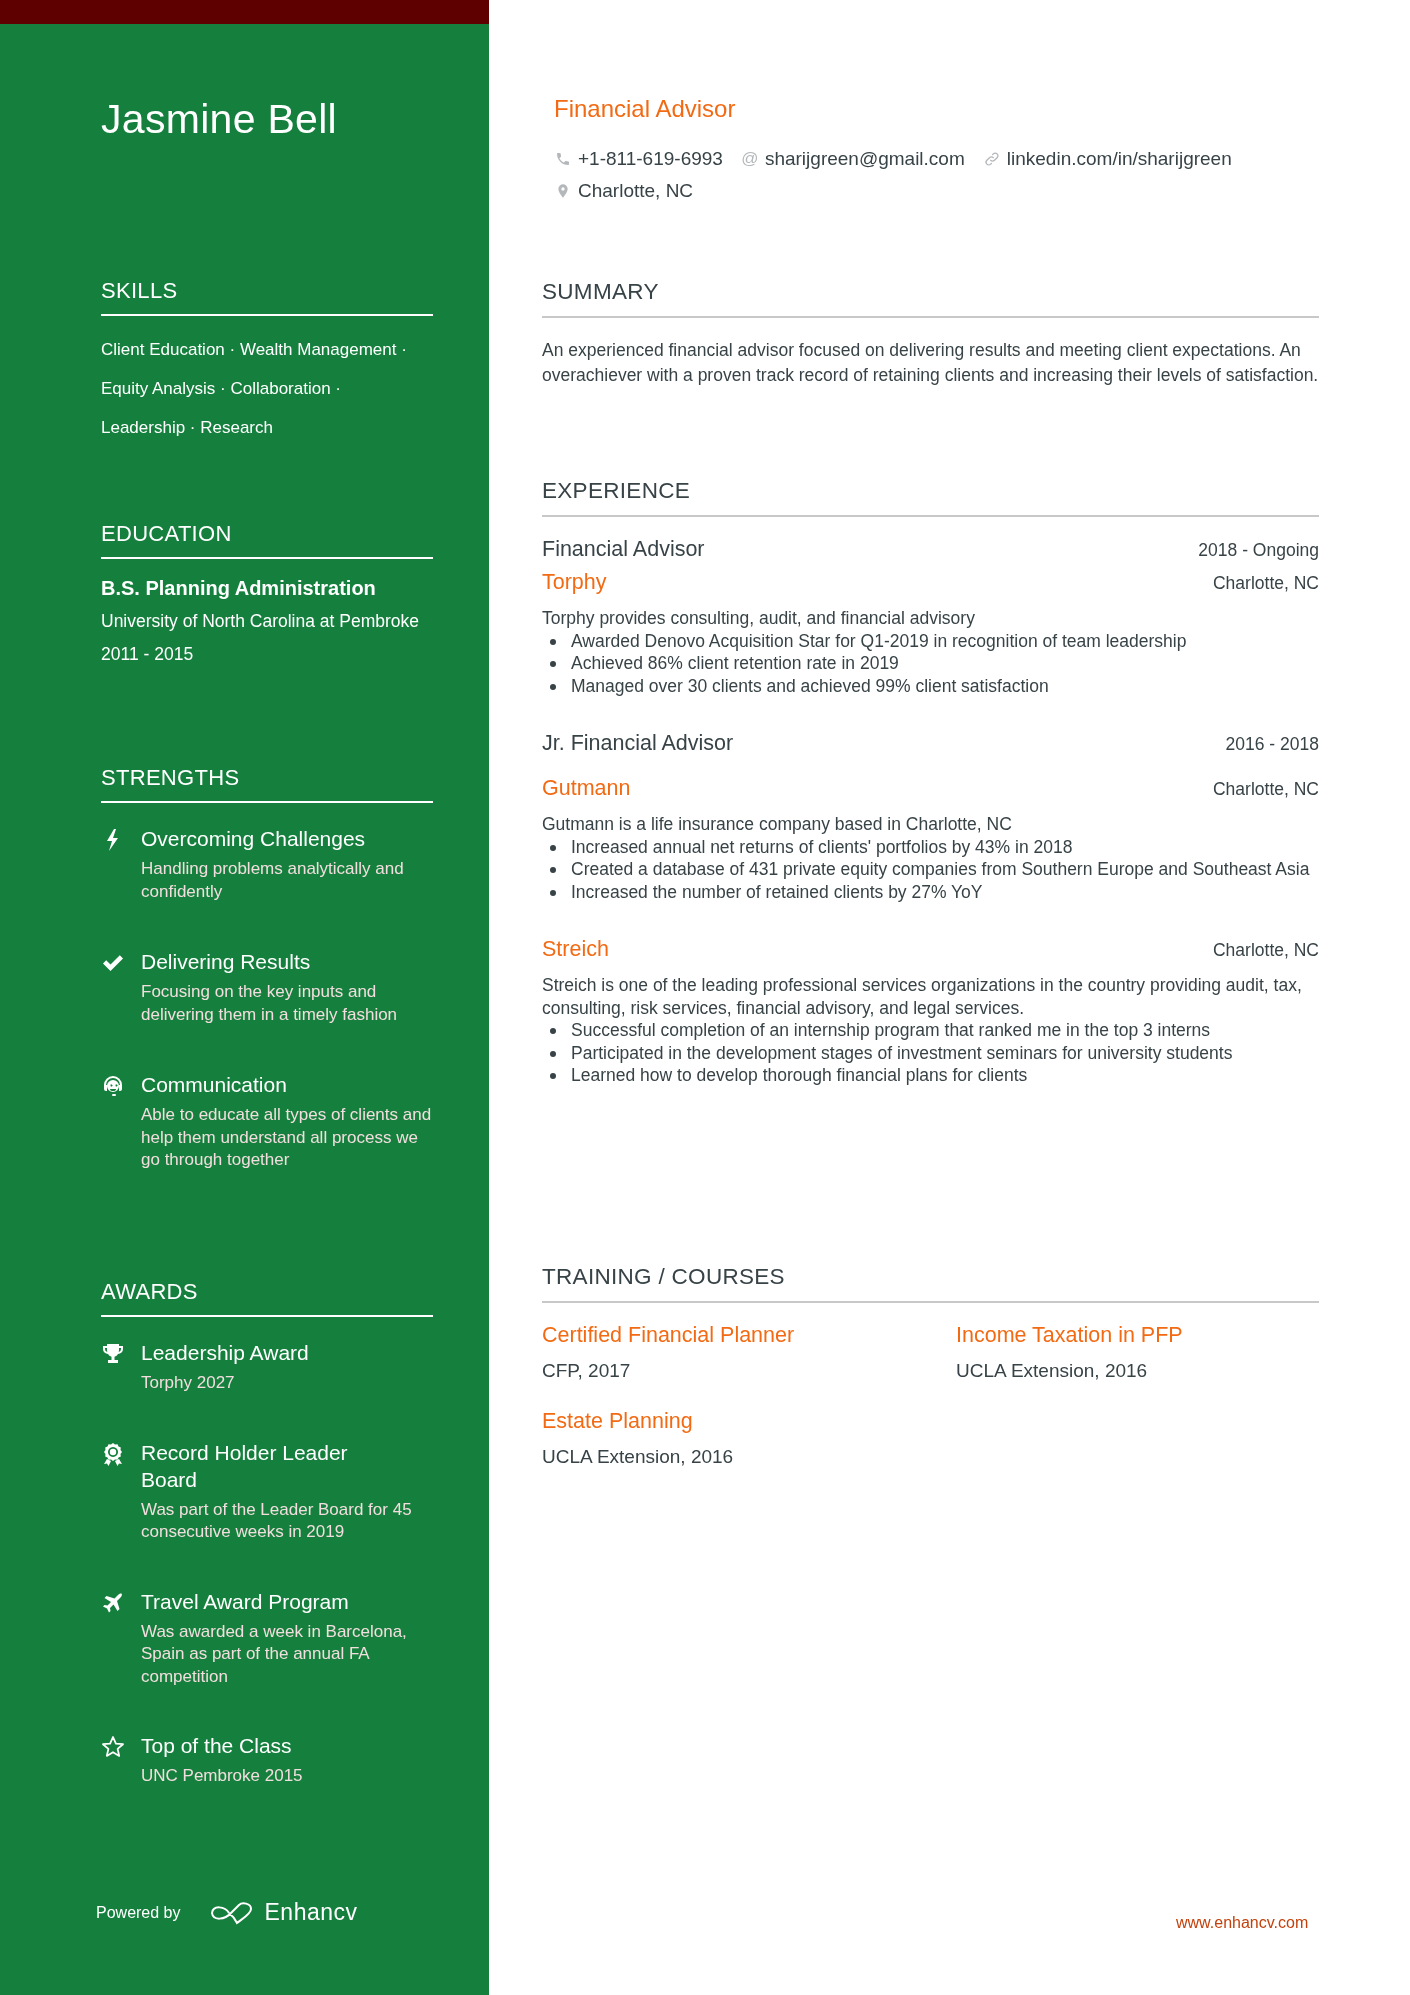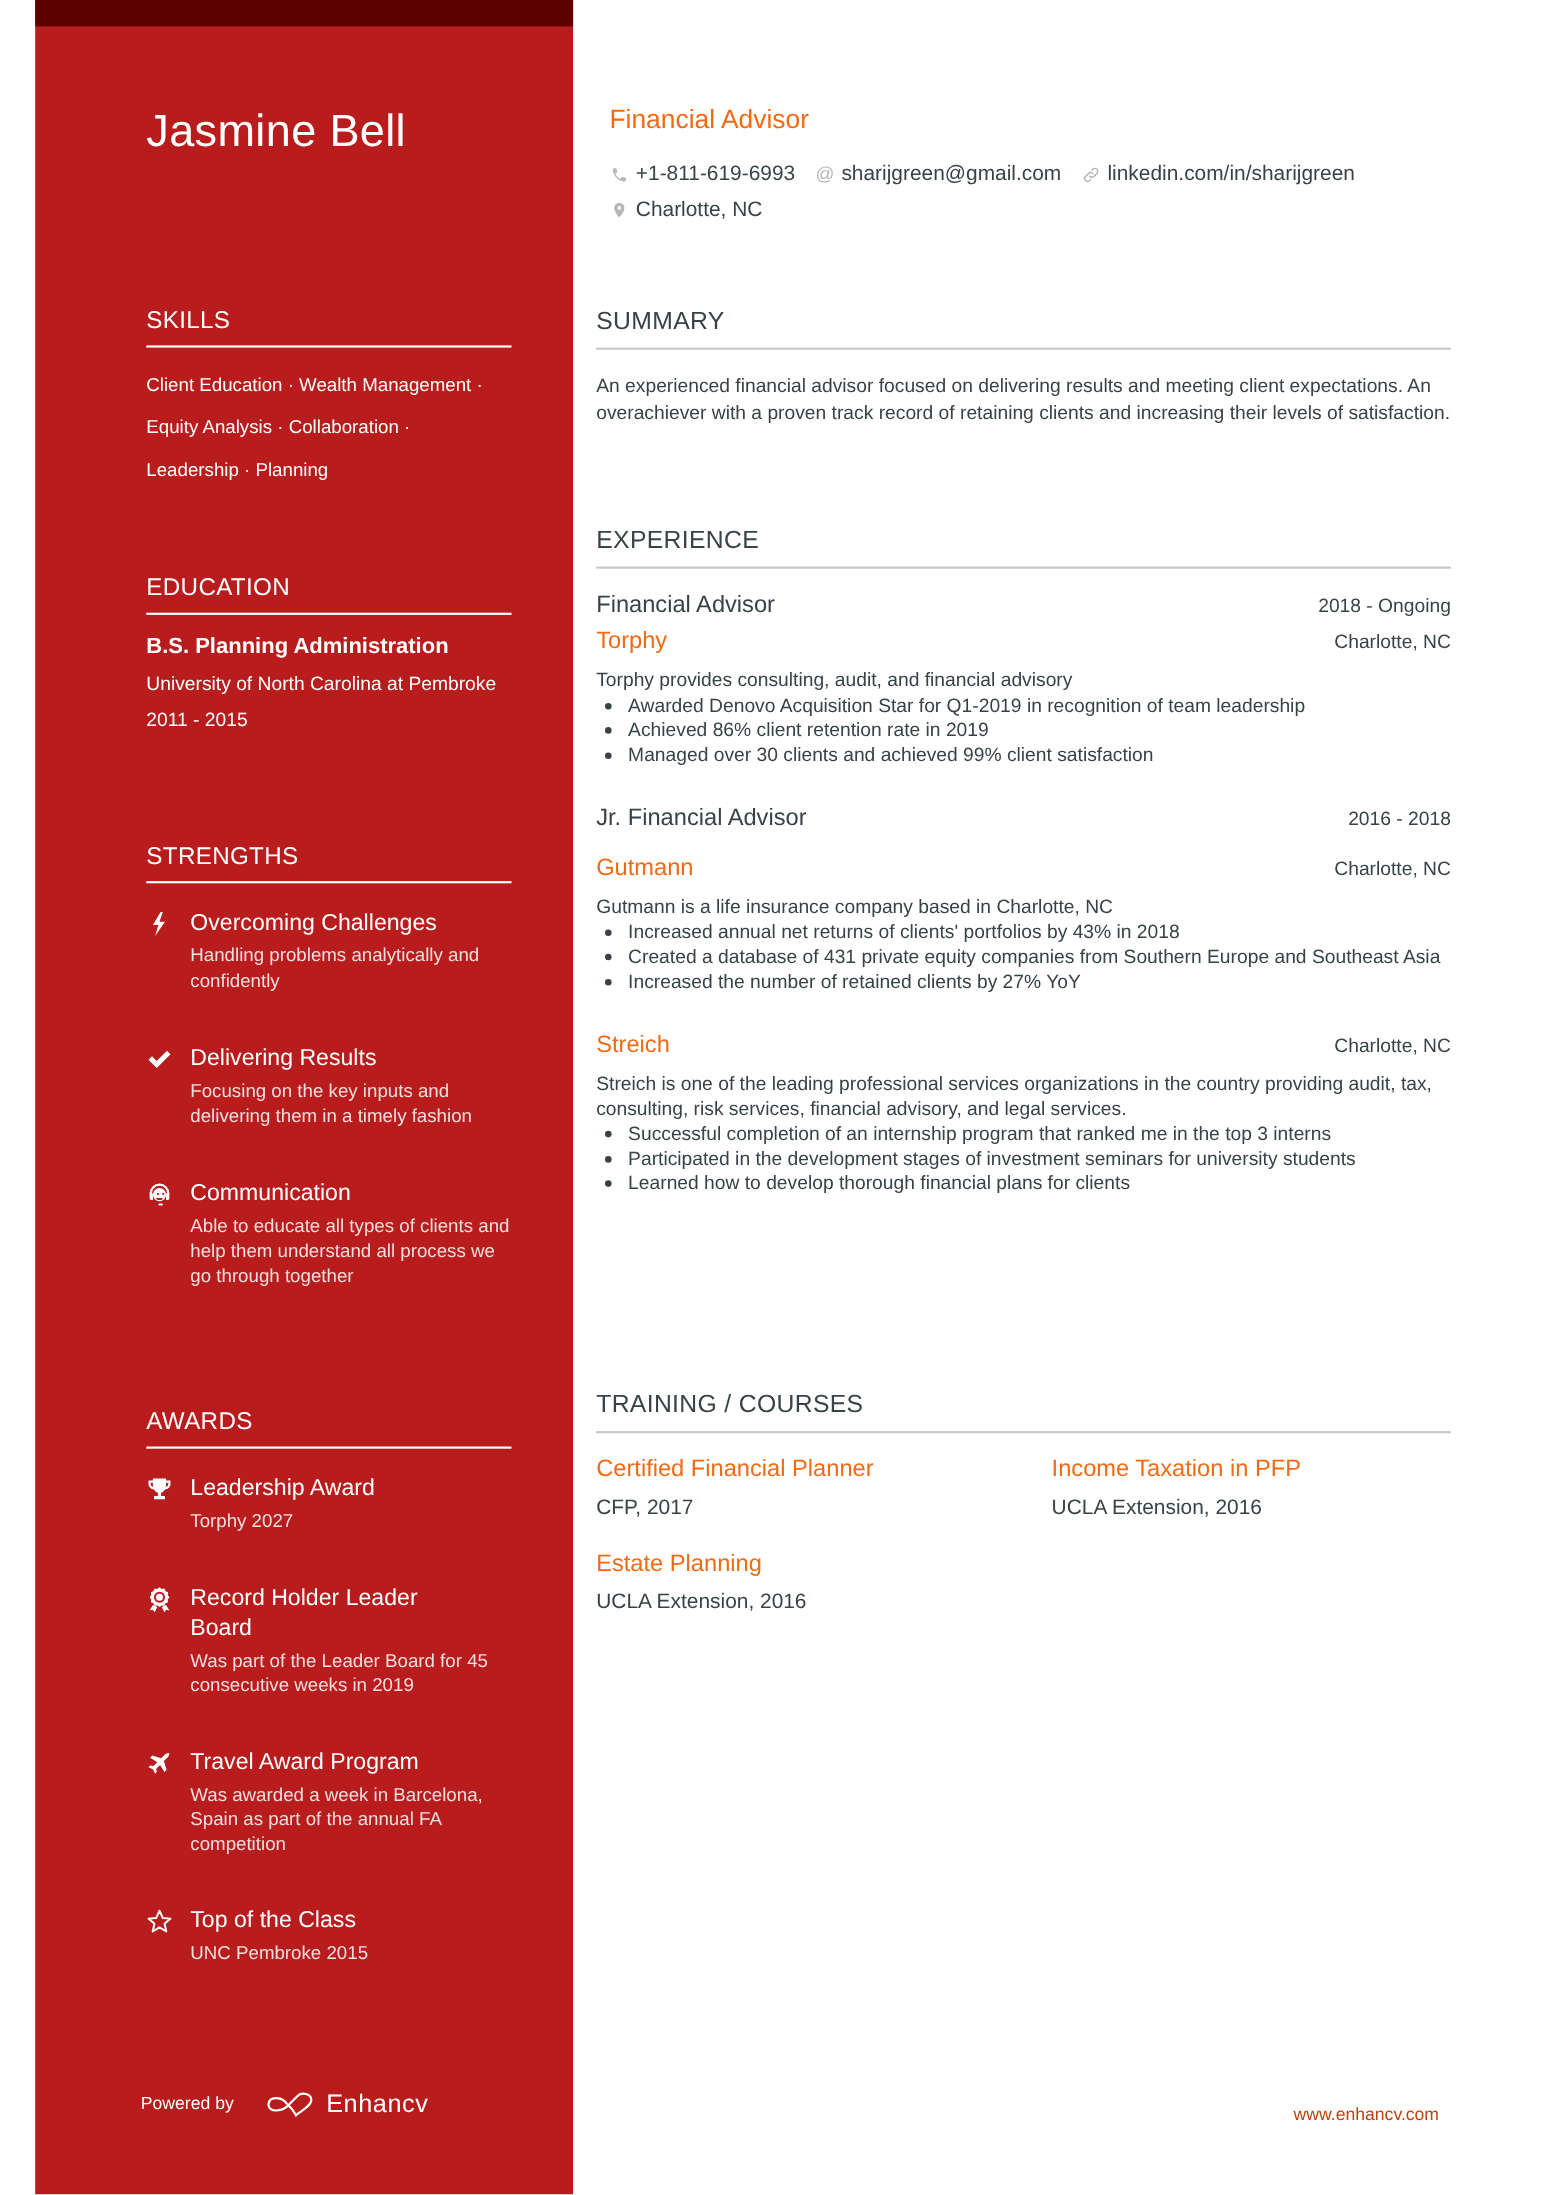--- a/index.html
+++ b/index.html
@@ -1,20 +1,20 @@
 <!DOCTYPE html>
 <html><head>
 <meta charset="utf-8">
 <style>
   * { box-sizing: border-box; margin: 0; padding: 0; }
   html, body { width: 1410px; height: 1995px; background: #ffffff; overflow: hidden; }
   body { position: relative; font-family: "Liberation Sans", "DejaVu Sans", sans-serif; color: #384347; }
 
   
-  .sidebar { position: absolute; left: 0; top: 0; width: 489px; height: 1995px; background: #b91c1c; color: #ffffff; margin-left: 32px; }
+  .sidebar { position: absolute; left: 0; top: 0; width: 489px; height: 1995px; background: #15803d; color: #ffffff; }
   .sidebar .topbar { position: absolute; left: 0; top: 0; width: 489px; height: 24px; background: #5e0000; }
   .name { position: absolute; left: 101px; top: 96px; font-size: 41px; font-weight: 400; letter-spacing: 0.3px; }
 
   .side-section { position: absolute; left: 101px; width: 332px; }
   .side-title { font-size: 22px; font-weight: 400; letter-spacing: 0.3px; padding-bottom: 10px; border-bottom: 2px solid #ffffff; }
 
   .skills-list { margin-top: 14px; font-size: 17px; line-height: 39px; width: 360px; }
 
   .edu-degree { margin-top: 18px; font-size: 20px; font-weight: 700; }
   .edu-school { margin-top: 10px; font-size: 17.5px; line-height: 22px; }
@@ -65,21 +65,21 @@
 
 <div class="sidebar">
   <div class="topbar"></div>
   <div class="name">Jasmine Bell</div>
 
   <div class="side-section" style="top:278px;">
     <div class="side-title">SKILLS</div>
     <div class="skills-list">
       <div>Client Education · Wealth Management ·</div>
       <div>Equity Analysis · Collaboration ·</div>
-      <div>Leadership · Planning</div>
+      <div>Leadership · Research</div>
     </div>
   </div>
 
   <div class="side-section" style="top:521px;">
     <div class="side-title">EDUCATION</div>
     <div class="edu-degree">B.S. Planning Administration</div>
     <div class="edu-school">University of North Carolina at Pembroke</div>
     <div class="edu-dates">2011 - 2015</div>
   </div>
 

